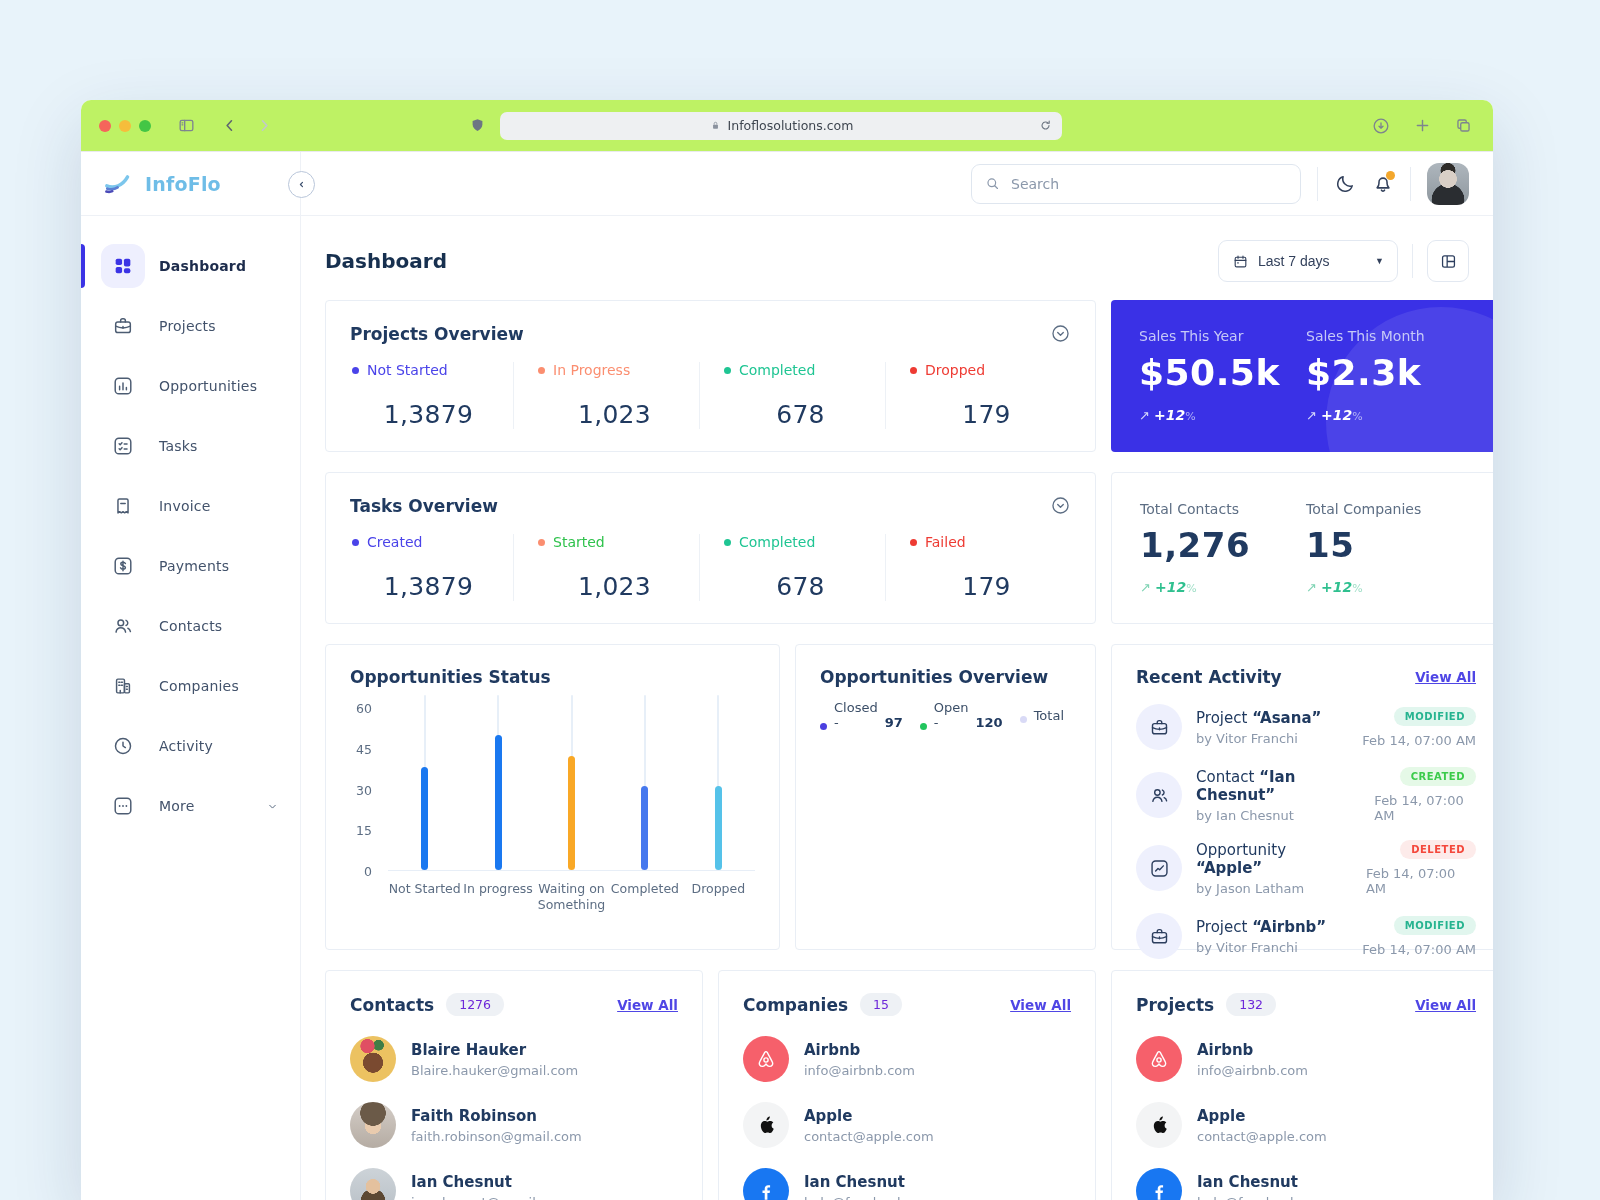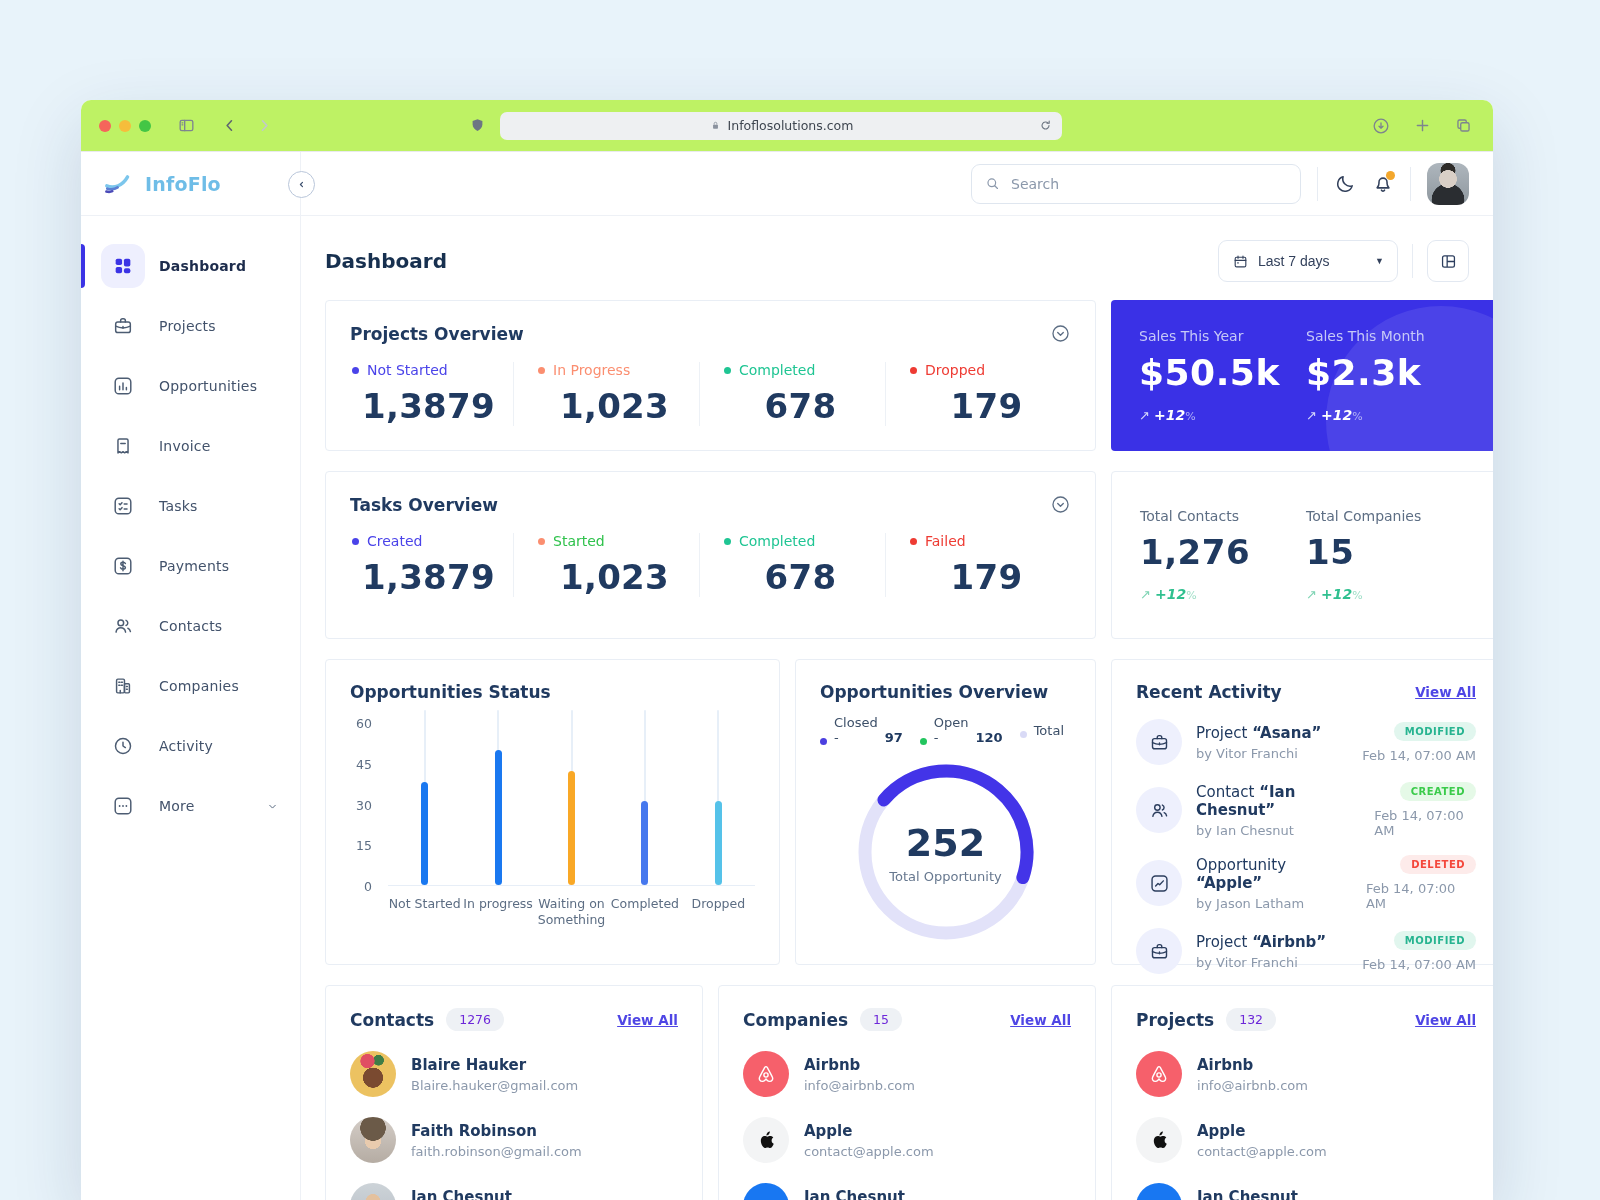--- a/index.html
+++ b/index.html
@@ -88,31 +88,31 @@
   .card-head{ display:flex; align-items:center; justify-content:space-between; }
   .card-title{ font-size:17px; font-weight:700; color:#203a60; }
   .chev-btn{ color:#5c6d83; cursor:pointer; }
   .chev-btn svg{ width:21px; height:21px; }
 
   .stats-row{ display:flex; margin-top:18px; }
   .stat-cell{ flex:1; padding:0 8px 0 2px; }
   .stat-cell + .stat-cell{ border-left:1px solid #edf1f6; padding-left:24px; }
   .stat-top{ display:flex; align-items:center; gap:8px; font-size:14px; }
   .dot{ width:7px; height:7px; border-radius:50%; flex:none; }
-  .stat-value{ font-size:34px; font-weight:700; color:#203a60; margin-top:8px; text-align:center; letter-spacing:.3px; }
+  .stat-value{ font-size:25px; font-weight:400; color:#203a60; margin-top:22px; text-align:center; letter-spacing:.3px; }
 
   .sales-card{ background:#3a31e6; border:none; position:relative; overflow:hidden; display:flex; padding:28px 28px; }
   .sales-col{ flex:1; position:relative; z-index:1; }
   .sales-label{ color:#c6c9f7; font-size:14px; }
   .sales-value{ color:#fff; font-size:36px; font-weight:700; margin-top:8px; letter-spacing:.5px; }
   .delta{ margin-top:14px; font-size:13px; color:#d4d7fb; }
   .delta b{ color:#fff; font-size:14px;font-style:italic; }
   .delta .pct{ font-size:11px; opacity:.75; }
   .deco{ position:absolute; right:-55px; bottom:-85px; width:230px; height:230px; border-radius:50%; background:rgba(255,255,255,.09); }
-  .totals-card{ display:flex; padding:36px 28px; }
+  .totals-card{ display:flex; padding:28px 28px; }
   .totals-card .sales-label{ color:#5d6e84; }
   .totals-card .sales-value{ color:#203a60; font-size:34px; }
   .totals-card .delta{ color:#7fd4b4; }
   .totals-card .delta b{ color:#2fc08f; }
 
   .row3{ display:grid; grid-template-columns:455px 1fr; gap:15px; }
   .chart-card{ height:306px; }
 
   .chart-wrap{ display:flex; margin-top:16px; }
   .yaxis{ width:30px; min-width:30px; height:168px; position:relative; margin-right:8px; }
@@ -293,37 +293,37 @@
               </svg>
             </span>
             <span class="nav-label">Opportunities</span>
             <span class="nav-trail"></span>
           </div>
 
           <div class="nav-item">
 
             <span class="nav-icon">
               <svg viewBox="0 0 24 24" fill="none" stroke="currentColor" stroke-width="1.6" stroke-linecap="round" stroke-linejoin="round">
+                <rect x="3.5" y="3.5" width="17" height="17" rx="4"></rect>
+                <path d="M7.8 9.6l1.1 1.1 2-2.2M13.3 9.9h3.1M7.8 14.9l1.1 1.1 2-2.2M13.3 15.2h3.1"></path>
+              </svg>
+            </span>
+            <span class="nav-label">Tasks</span>
+            <span class="nav-trail"></span>
+          </div>
+
+          <div class="nav-item">
+
+            <span class="nav-icon">
+              <svg viewBox="0 0 24 24" fill="none" stroke="currentColor" stroke-width="1.6" stroke-linecap="round" stroke-linejoin="round">
                 <path d="M6.5 19.5V6a1.6 1.6 0 011.6-1.6h7.8A1.6 1.6 0 0117.5 6v13.5l-1.85-1.3-1.82 1.3-1.83-1.3-1.83 1.3-1.84-1.3z"></path>
                 <path d="M9.6 9.2h4.8"></path>
               </svg>
             </span>
             <span class="nav-label">Invoice</span>
-            <span class="nav-trail"></span>
-          </div>
-
-          <div class="nav-item">
-
-            <span class="nav-icon">
-              <svg viewBox="0 0 24 24" fill="none" stroke="currentColor" stroke-width="1.6" stroke-linecap="round" stroke-linejoin="round">
-                <rect x="3.5" y="3.5" width="17" height="17" rx="4"></rect>
-                <path d="M7.8 9.6l1.1 1.1 2-2.2M13.3 9.9h3.1M7.8 14.9l1.1 1.1 2-2.2M13.3 15.2h3.1"></path>
-              </svg>
-            </span>
-            <span class="nav-label">Tasks</span>
             <span class="nav-trail"></span>
           </div>
 
           <div class="nav-item">
 
             <span class="nav-icon">
               <svg viewBox="0 0 24 24" fill="none" stroke="currentColor" stroke-width="1.6" stroke-linecap="round" stroke-linejoin="round">
                 <rect x="3.5" y="3.5" width="17" height="17" rx="4"></rect>
                 <path d="M12 6.9v10.2M14.6 9.3c-.4-1-1.5-1.5-2.6-1.5-1.3 0-2.4.7-2.4 1.9 0 2.6 5 1.4 5 4 0 1.2-1.2 1.9-2.6 1.9-1.2 0-2.3-.6-2.7-1.6"></path>
               </svg>
@@ -622,30 +622,20 @@
                     <span>Open -</span>
                     <b>120</b>
                   </span>
 
                   <span class="legend-item">
                     <span class="dot" style="background: rgb(217, 218, 246);"></span>
                     <span>Total</span>
                     <b></b>
                   </span>
                 </div>
-              <div class="donut-box">
-                <svg width="190" height="190" viewBox="0 0 190 190">
-                  <circle cx="95" cy="95" r="81" fill="none" stroke="#e2e2f9" stroke-width="13"></circle>
-                  <circle cx="95" cy="95" r="81" fill="none" stroke="#4334e8" stroke-width="13" stroke-linecap="round" pathLength="100" transform="rotate(-140 95 95)" stroke-dasharray="44 56"></circle>
-                </svg>
-                <div class="donut-center">
-                  <div class="donut-total">252</div>
-                  <div class="donut-sub">Total Opportunity</div>
-                </div>
-              </div>
             </section>
           </div>
 
           <section class="card chart-card">
             <div class="card-head">
               <h2 class="card-title">Recent Activity</h2>
               <a class="view-all">View All</a>
             </div>
             <div>
 

